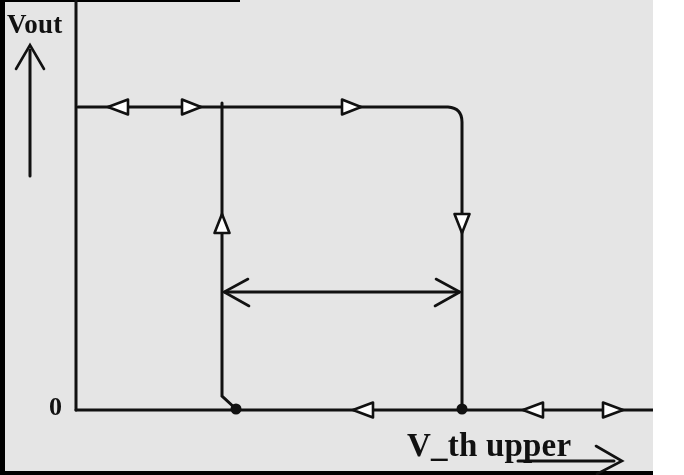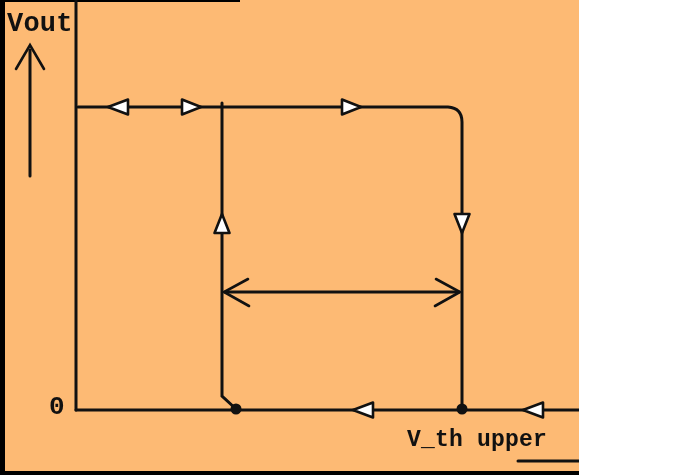--- a/index.html
+++ b/index.html
@@ -1,41 +1,41 @@
 <!DOCTYPE html>
 <html><head>
 <meta charset="utf-8">
 <style>
   html, body { margin: 0; padding: 0; background: #ffffff; }
   #stage {
     position: relative;
-    width: 579px;
+    width: 653px;
     height: 475px;
-    background: #fdba74;
+    background: #e5e5e5;
     overflow: hidden;
-    font-family: Liberation Mono, monospace;
+    font-family: Liberation Serif, serif;
   }
   .edge { position: absolute; background: #000000; }
   #edge-left   { left: 0; top: 0; width: 5px; height: 475px; }
   #edge-bottom { left: 0; bottom: 0; width: 684px; height: 4px; }
   #edge-topleft { left: 0; top: 0; width: 240px; height: 2px; }
   svg#plot { position: absolute; left: 0; top: 0; }
   .lbl {
     position: absolute;
     color: #111111;
     font-weight: bold;
     white-space: nowrap;
     letter-spacing: 0.2px;
   }
   #label-vout { left: 7px;  top: 9px;   font-size: 27px; }
   #label-vdd  { left: 36px; top: 89px;  font-size: 26px; }
   #label-zero { left: 49px; top: 392px; font-size: 26px; }
   #label-hysteresis { left: 296px; top: 244px; font-size: 24px; }
   #label-vth-lower  { left: 166px; top: 427px; font-size: 25px; }
-  #label-vth-upper  { left: 407px; top: 427px; font-size: 23px; }
+  #label-vth-upper  { left: 407px; top: 427px; font-size: 33px; }
   #label-vin  { left: 632px; top: 440px; font-size: 27px; }
 </style>
 </head>
 <body>
 
 <div id="stage">
 
   <div class="edge" id="edge-left"></div>
   <div class="edge" id="edge-bottom"></div>
   <div class="edge" id="edge-topleft"></div>

